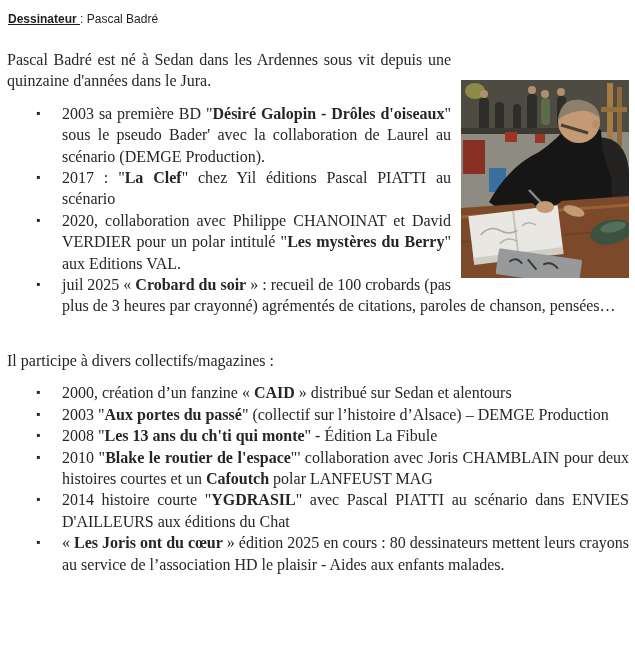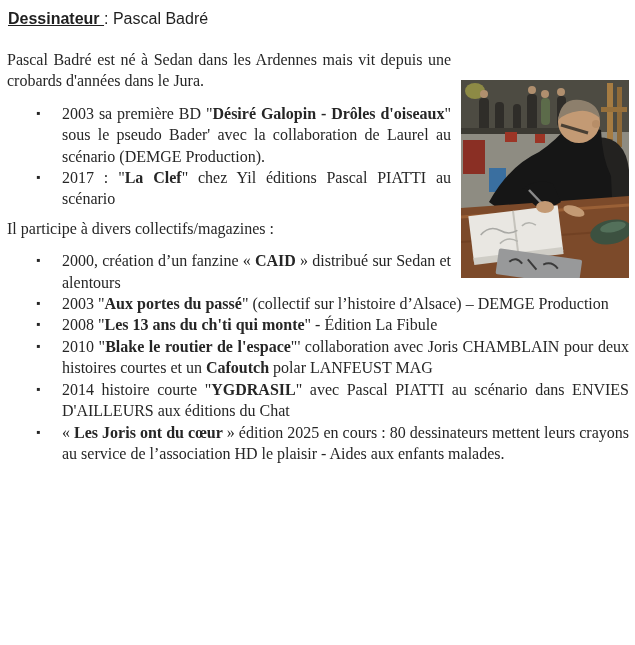--- a/index.html
+++ b/index.html
@@ -18,40 +18,40 @@
     float: right;
     width: 168px; height: 198px;
     margin: 74px 0 8px 10px;
     overflow: hidden;
   }
   .photo svg { display: block; }
 
   
   .title {
     font-family: "Liberation Sans", "DejaVu Sans", sans-serif;
-    font-size: 16px;
+    font-size: 12px;
     font-weight: normal;
     color: #1f1f1f;
     margin: 2px 0 0 1px;
     line-height: 22px;
   }
   .b { font-weight: bold; }
   .u { text-decoration: underline; }
 
   
   .intro {
     margin: 19px 0 0 0;
     text-align: justify;
     line-height: 21.4px;
   }
   .lead {
     margin: 19px 0 0 0;
     line-height: 21.4px;
   }
-  .lead2 { margin-top: 8px; }
+  .lead2 { margin-top: 33px; }
 
   ul.blist {
     list-style: none;
     margin: 11px 0 0 0;
     padding: 0;
   }
   ul.blist li {
     position: relative;
     padding-left: 55px;
     text-align: justify;
@@ -142,26 +142,28 @@
 
       <g>
         <ellipse cx="150" cy="152" rx="21" ry="12" fill="#3c5140" transform="rotate(-12 150 152)"></ellipse>
         <ellipse cx="152" cy="147" rx="13" ry="5" fill="#53705a" transform="rotate(-12 152 147)"></ellipse>
       </g>
     </svg>
   </div>
 
   <h1 class="title"><span class="b u">Dessinateur </span><span>: Pascal Badré</span></h1>
 
-  <p class="intro">Pascal Badré est né à Sedan dans les Ardennes mais vit depuis une crobards d'années dans le Jura.</p>
+  <p class="intro">Pascal Badré est né à Sedan dans les Ardennes sous vit depuis une quinzaine d'années dans le Jura.</p>
 
 
   <ul class="blist">
       <li><span>2003 sa première BD "</span><span class="b">Désiré Galopin - Drôles d'oiseaux</span><span>" sous le pseudo Bader' avec la collaboration de Laurel au scénario (DEMGE Production).</span></li>
       <li><span>2017 : "</span><span class="b">La Clef</span><span>" chez Yil éditions Pascal PIATTI au scénario</span></li>
+      <li><span>2020, collaboration avec Philippe CHANOINAT et David VERDIER pour un polar intitulé "</span><span class="b">Les mystères du Berry</span><span>" aux Editions VAL.</span></li>
+      <li><span>juil 2025 « </span><span class="b">Crobard du soir</span><span> » : recueil de 100 crobards (pas plus de 3 heures par crayonné) agrémentés de citations, paroles de chanson, pensées…</span></li>
     </ul>
 
   <p class="lead lead2">Il participe à divers collectifs/magazines :</p>
 
   <ul class="blist">
       <li><span>2000, création d’un fanzine « </span><span class="b">CAID</span><span> » distribué sur Sedan et alentours</span></li>
       <li><span>2003 "</span><span class="b">Aux portes du passé</span><span>"  (collectif sur l’histoire d’Alsace) – DEMGE Production</span></li>
       <li><span>2008 "</span><span class="b">Les 13 ans du ch'ti qui monte</span><span>" - Édition La Fibule</span></li>
       <li><span>2010 "</span><span class="b">Blake le routier de l'espace</span><span>"' collaboration avec Joris CHAMBLAIN pour deux histoires courtes et un </span><span class="b">Cafoutch</span><span> polar LANFEUST MAG</span></li>
       <li><span>2014 histoire courte "</span><span class="b">YGDRASIL</span><span>" avec Pascal PIATTI au scénario dans ENVIES D'AILLEURS aux éditions du Chat</span></li>

